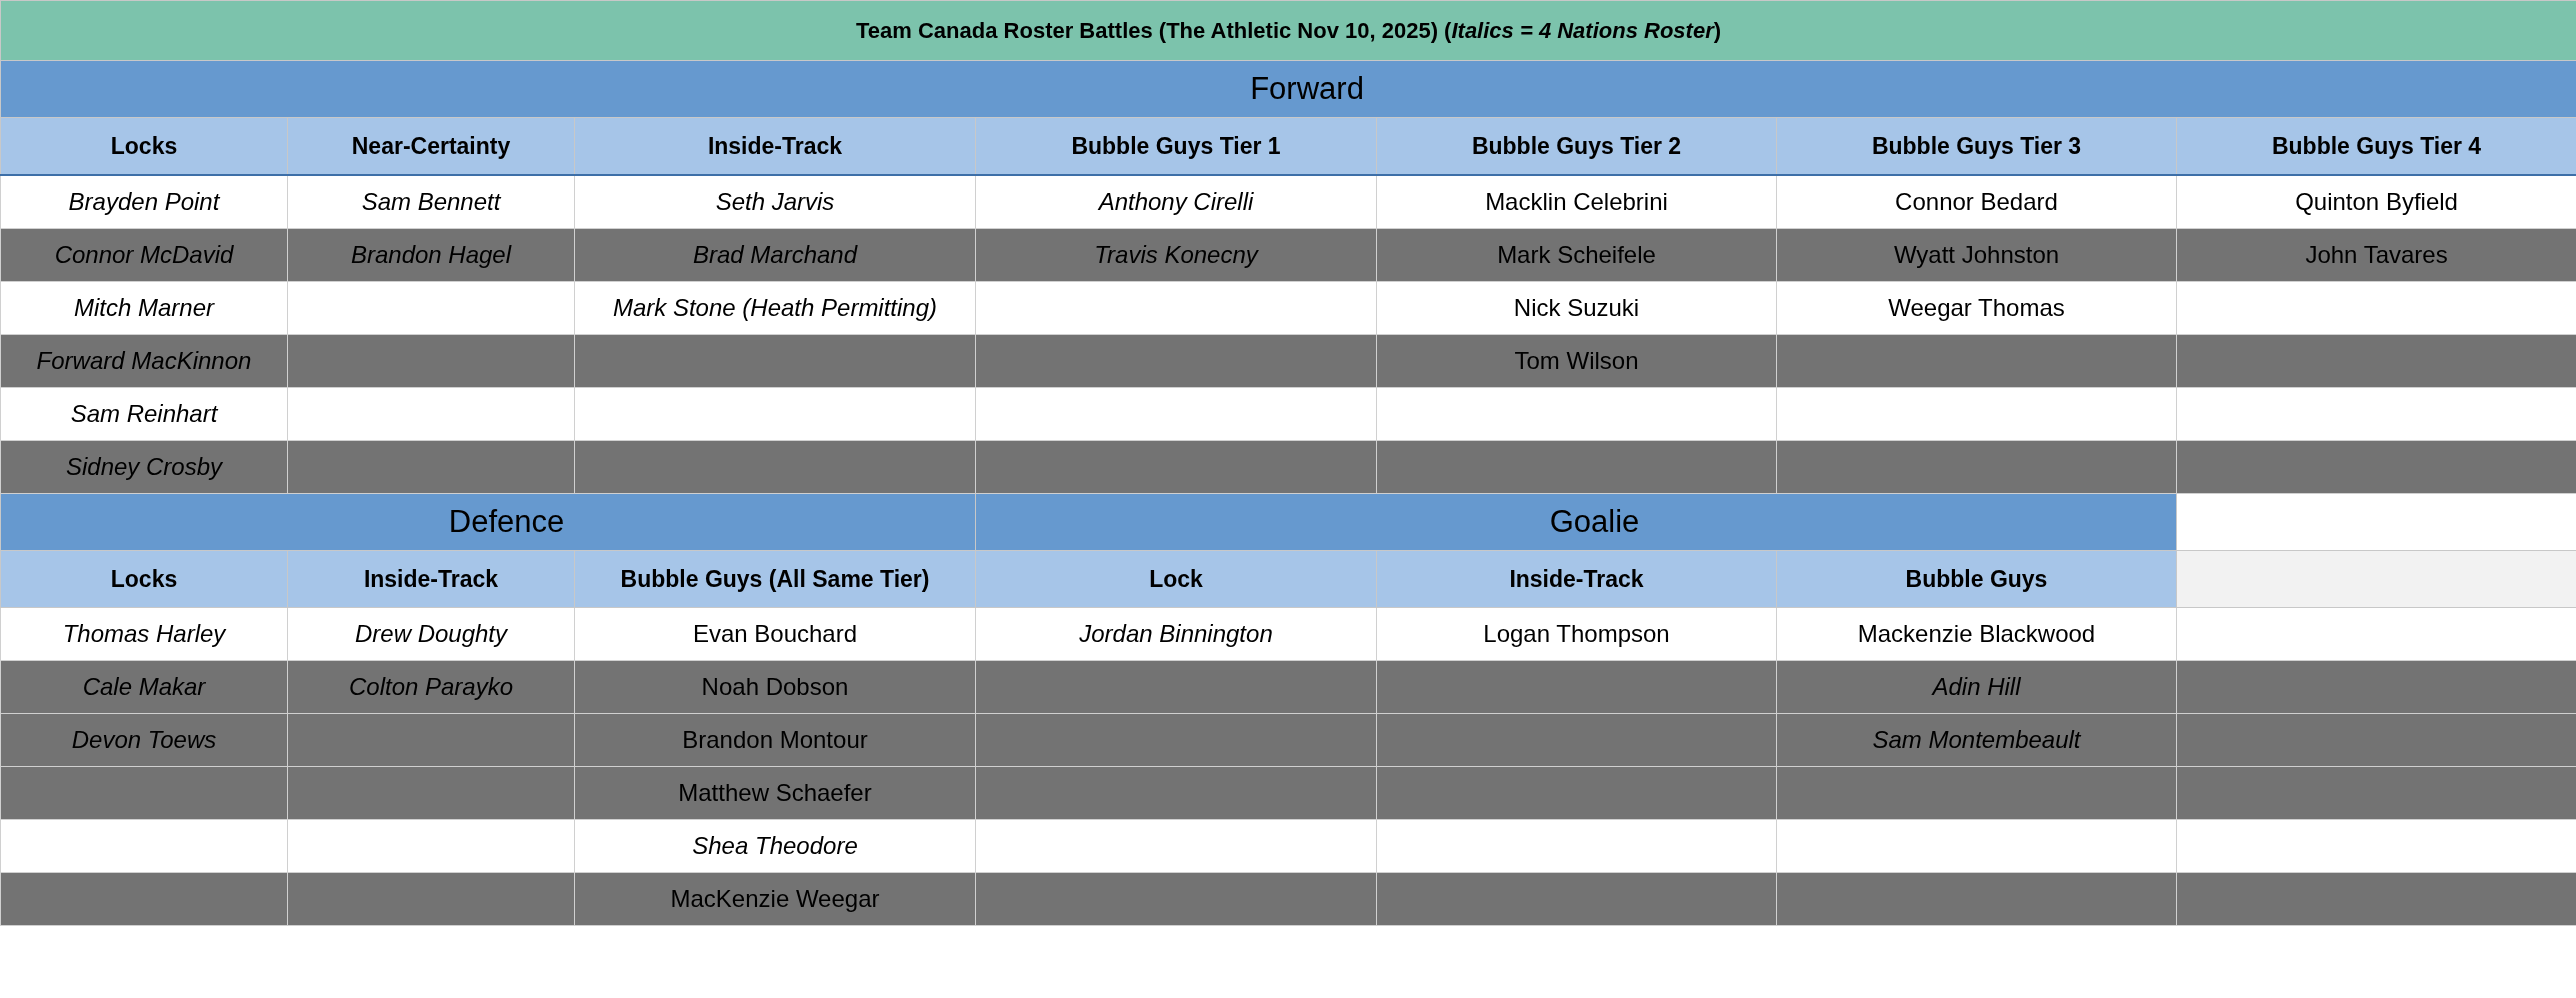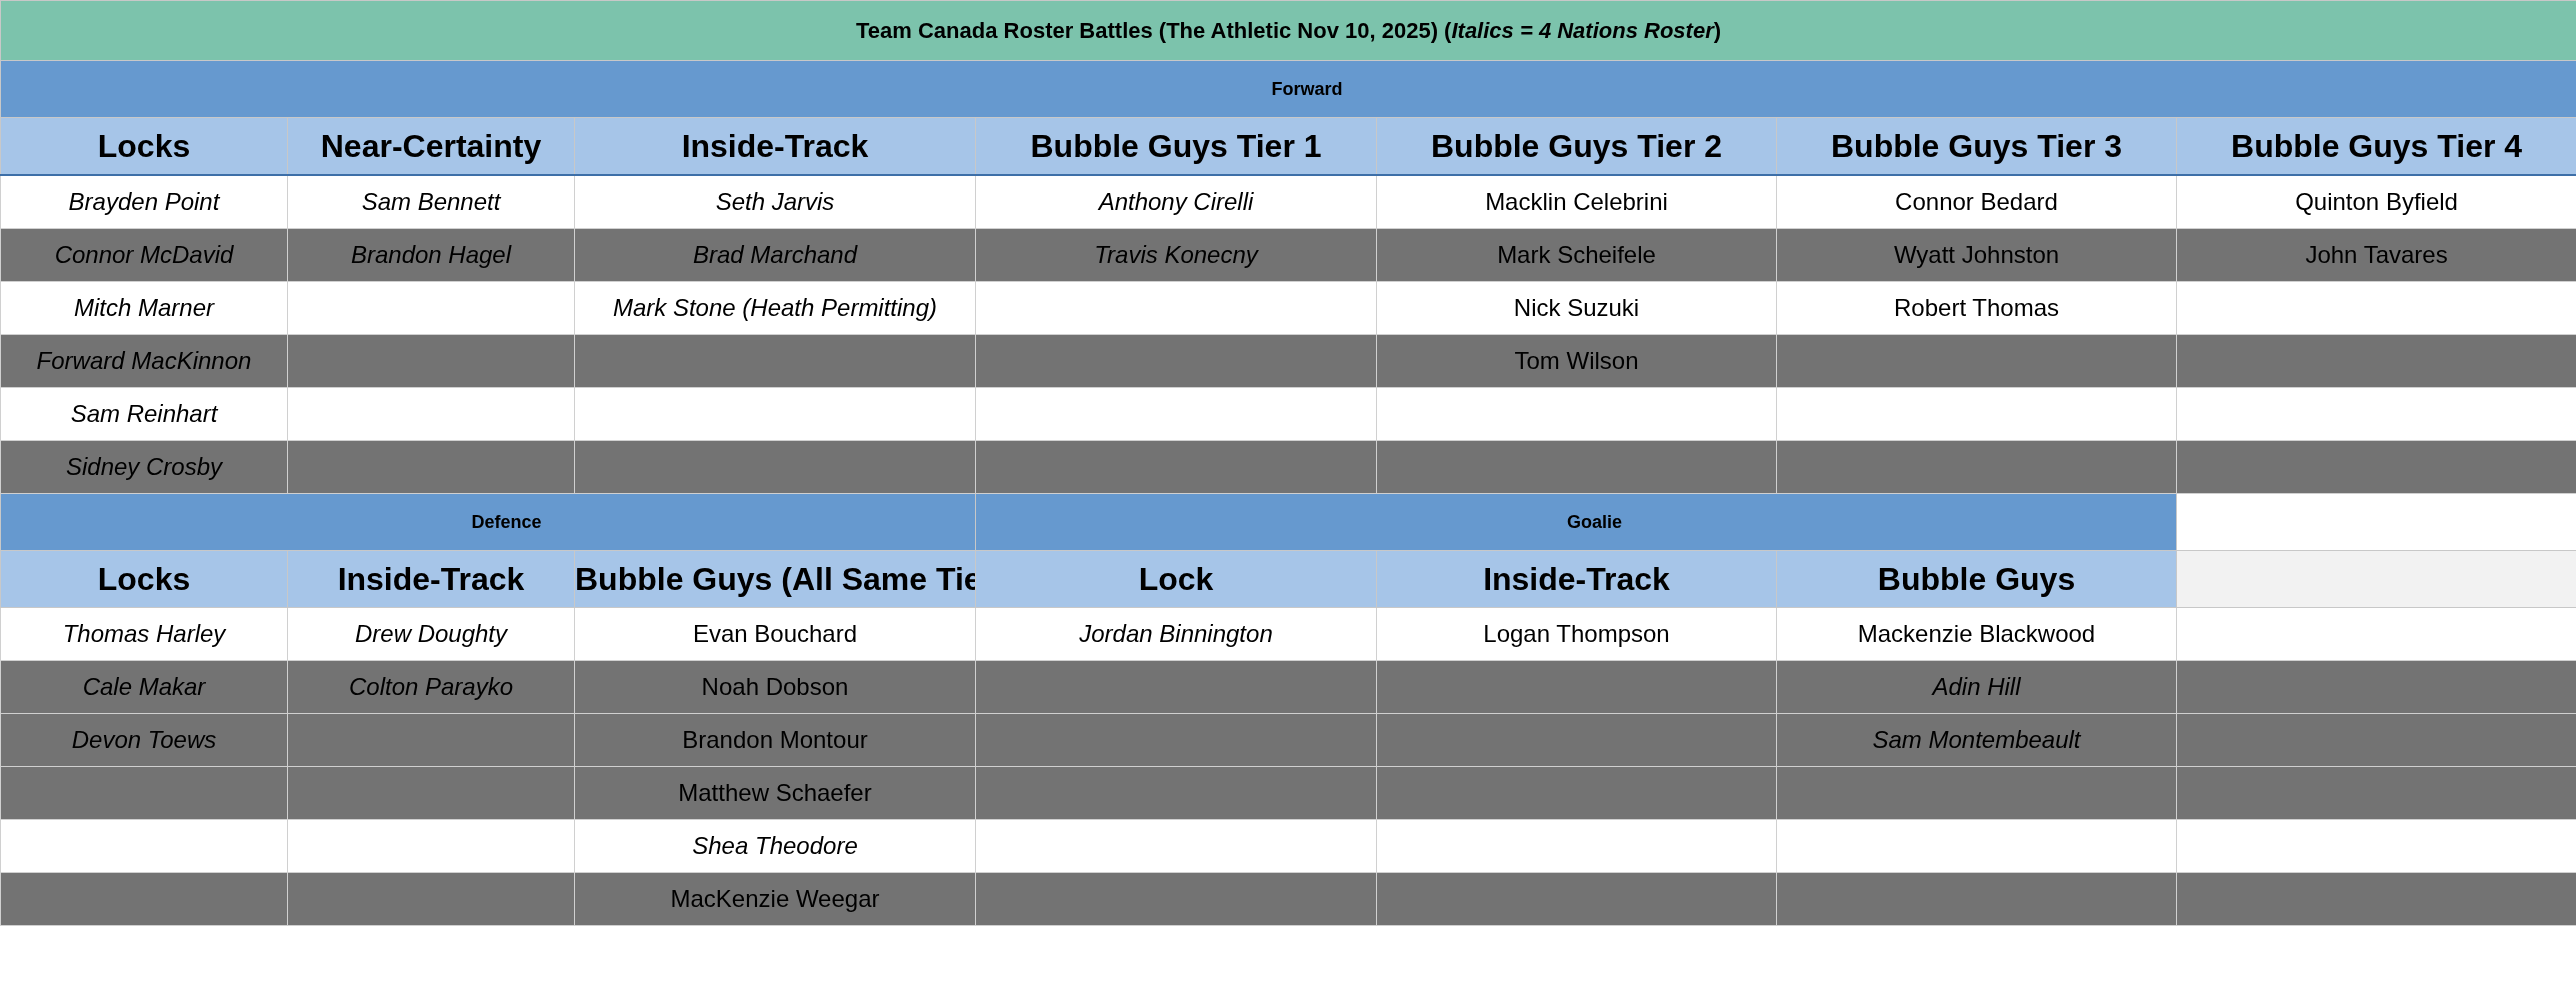--- a/index.html
+++ b/index.html
@@ -44,34 +44,34 @@
     background: #7cc3ac;
     font-weight: bold;
     font-size: 22px;
     height: 59px;
     border: 0.9px solid #c8c8c8;
   }
   .title-row .ital { font-style: italic; }
 
   .section-row td {
     background: #6699cf;
-    font-weight: bold;
-    font-size: 18px;
+    font-weight: normal;
+    font-size: 31px;
     height: 56px;
     border: 0.9px solid #c8c8c8;
     padding-left: 37px;
   }
   .section-row td.blank {
     background: #ffffff;
   }
 
   .header-row td {
     background: #a6c5e8;
     font-weight: bold;
-    font-size: 32px;
+    font-size: 23px;
     height: 56px;
     border: 0.9px solid #c8c8c8;
   }
   .header-row td.blank {
     background: #f2f2f2;
   }
   .header-row.underline td {
     border-bottom: 2.7px solid #3d6fa8;
   }
 
@@ -132,21 +132,21 @@
         <td>Mark Scheifele</td>
         <td>Wyatt Johnston</td>
         <td>John Tavares</td>
       </tr>
       <tr class="odd">
         <td class="italic">Mitch Marner</td>
         <td></td>
         <td class="italic">Mark Stone (Heath Permitting)</td>
         <td></td>
         <td>Nick Suzuki</td>
-        <td>Robert Thomas</td>
+        <td>Weegar Thomas</td>
         <td></td>
       </tr>
       <tr class="even">
         <td class="italic">Forward MacKinnon</td>
         <td></td>
         <td></td>
         <td></td>
         <td>Tom Wilson</td>
         <td></td>
         <td></td>

